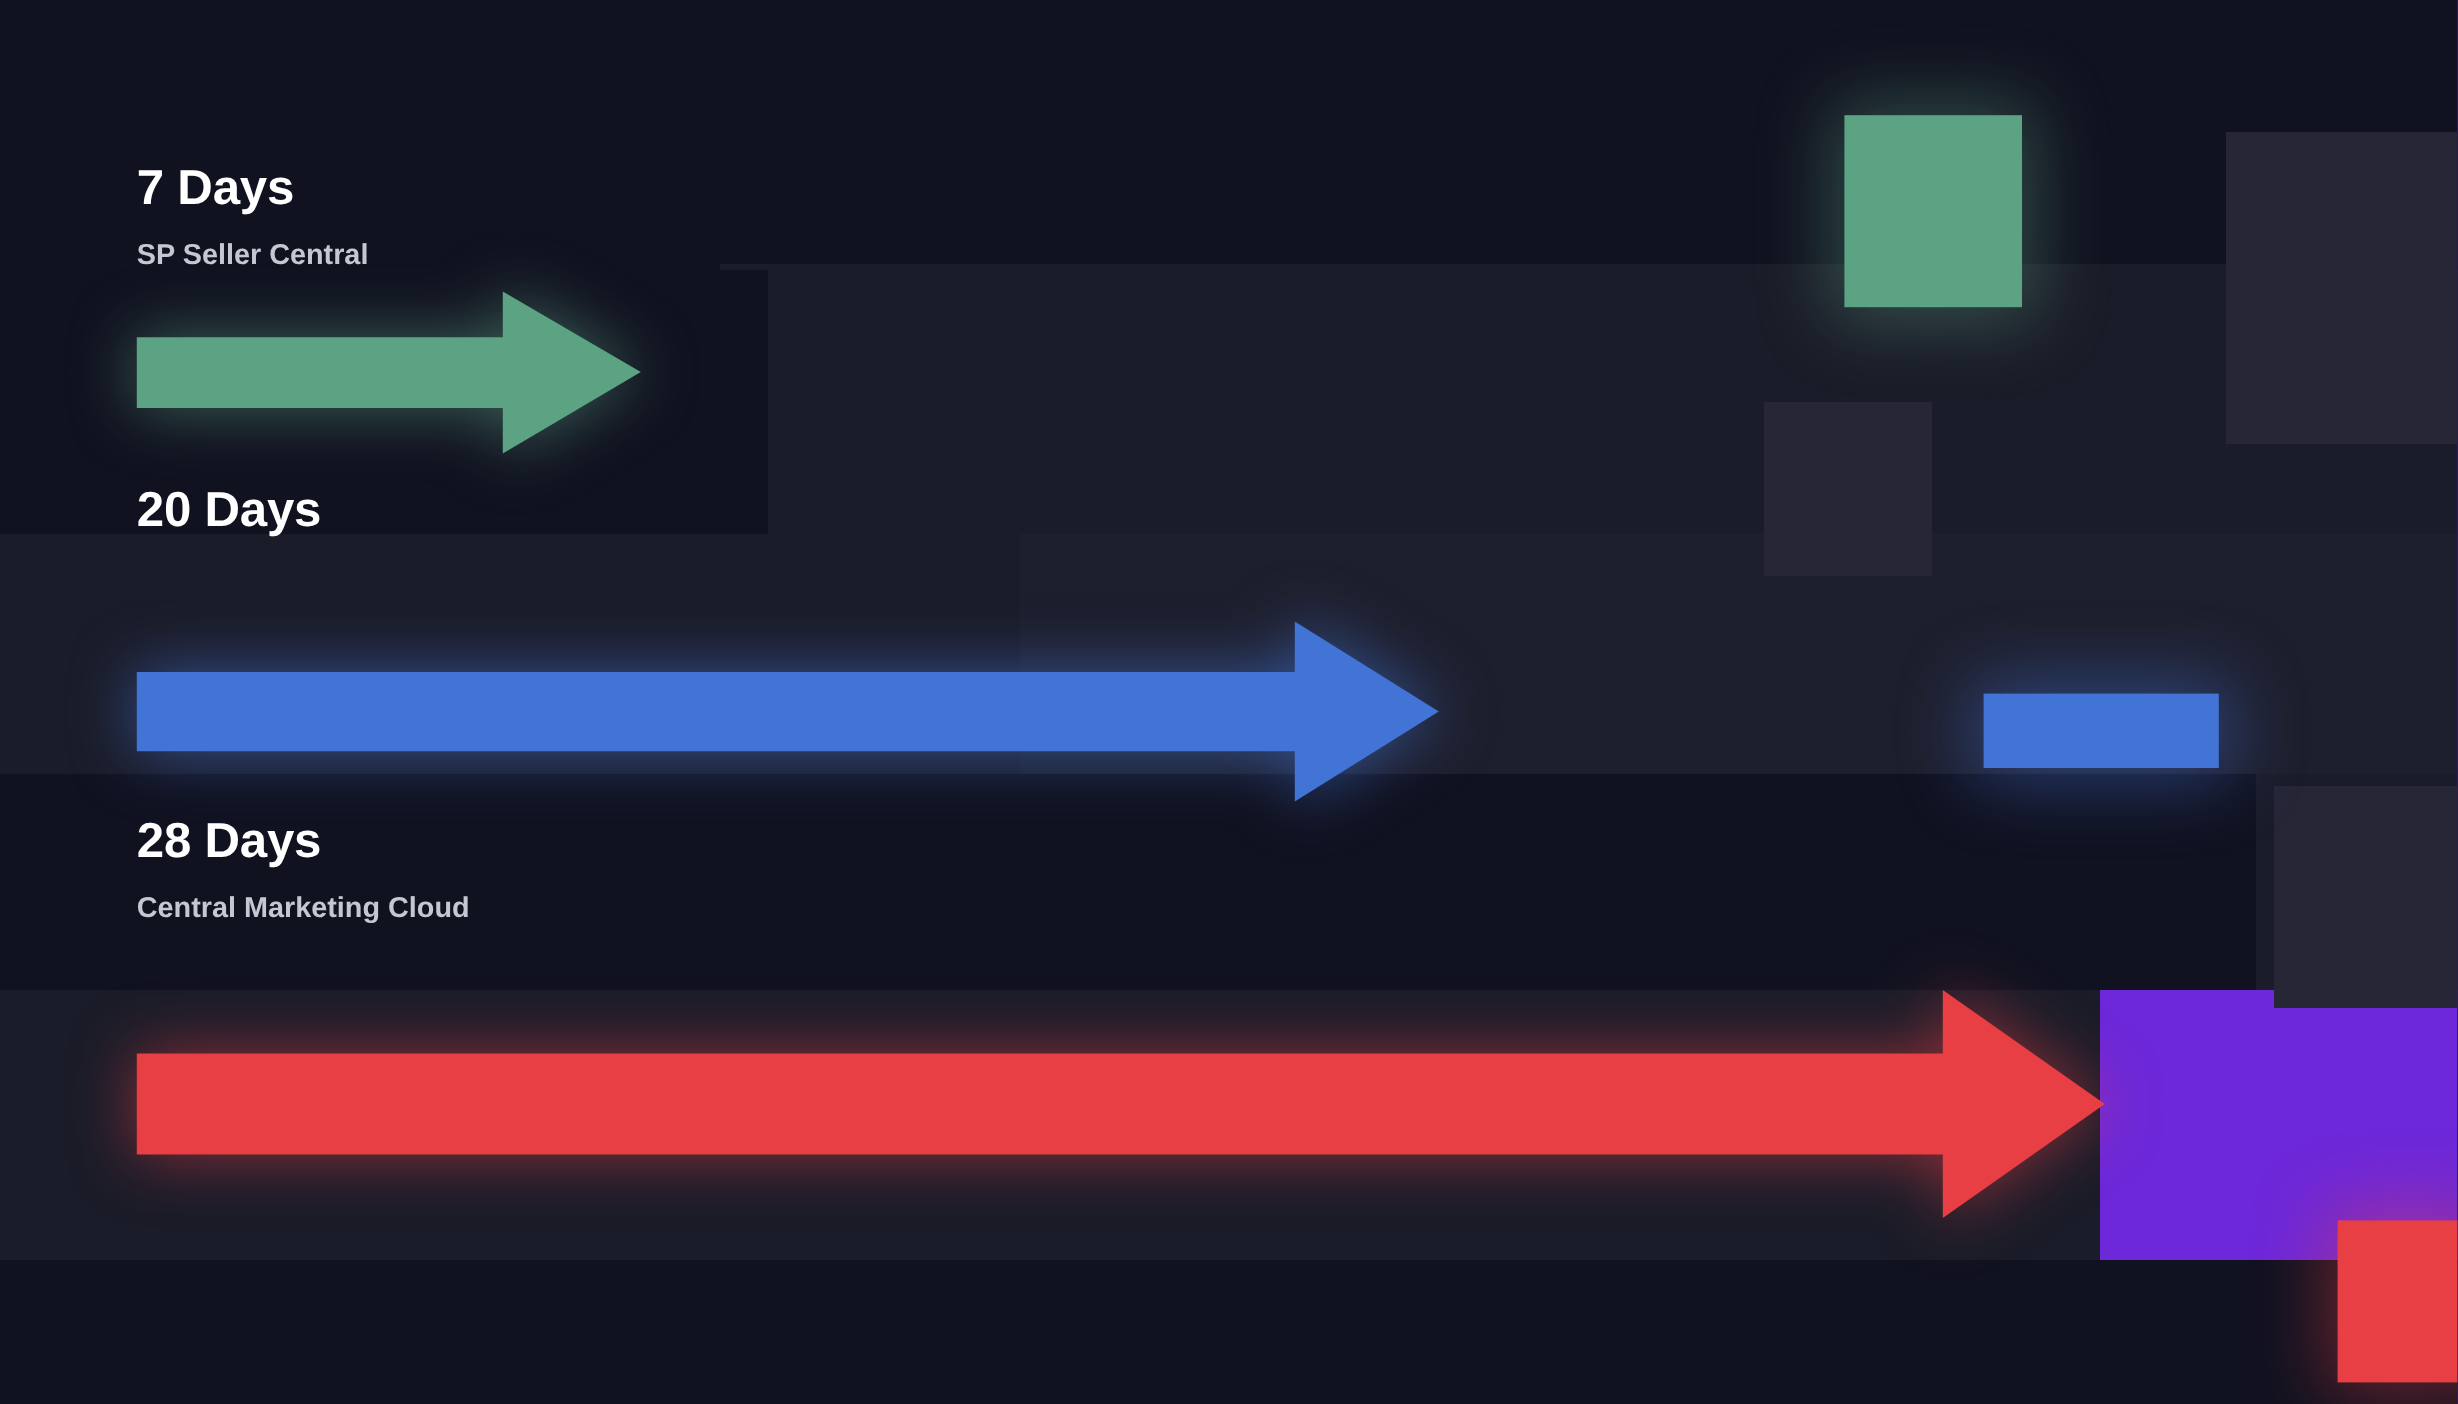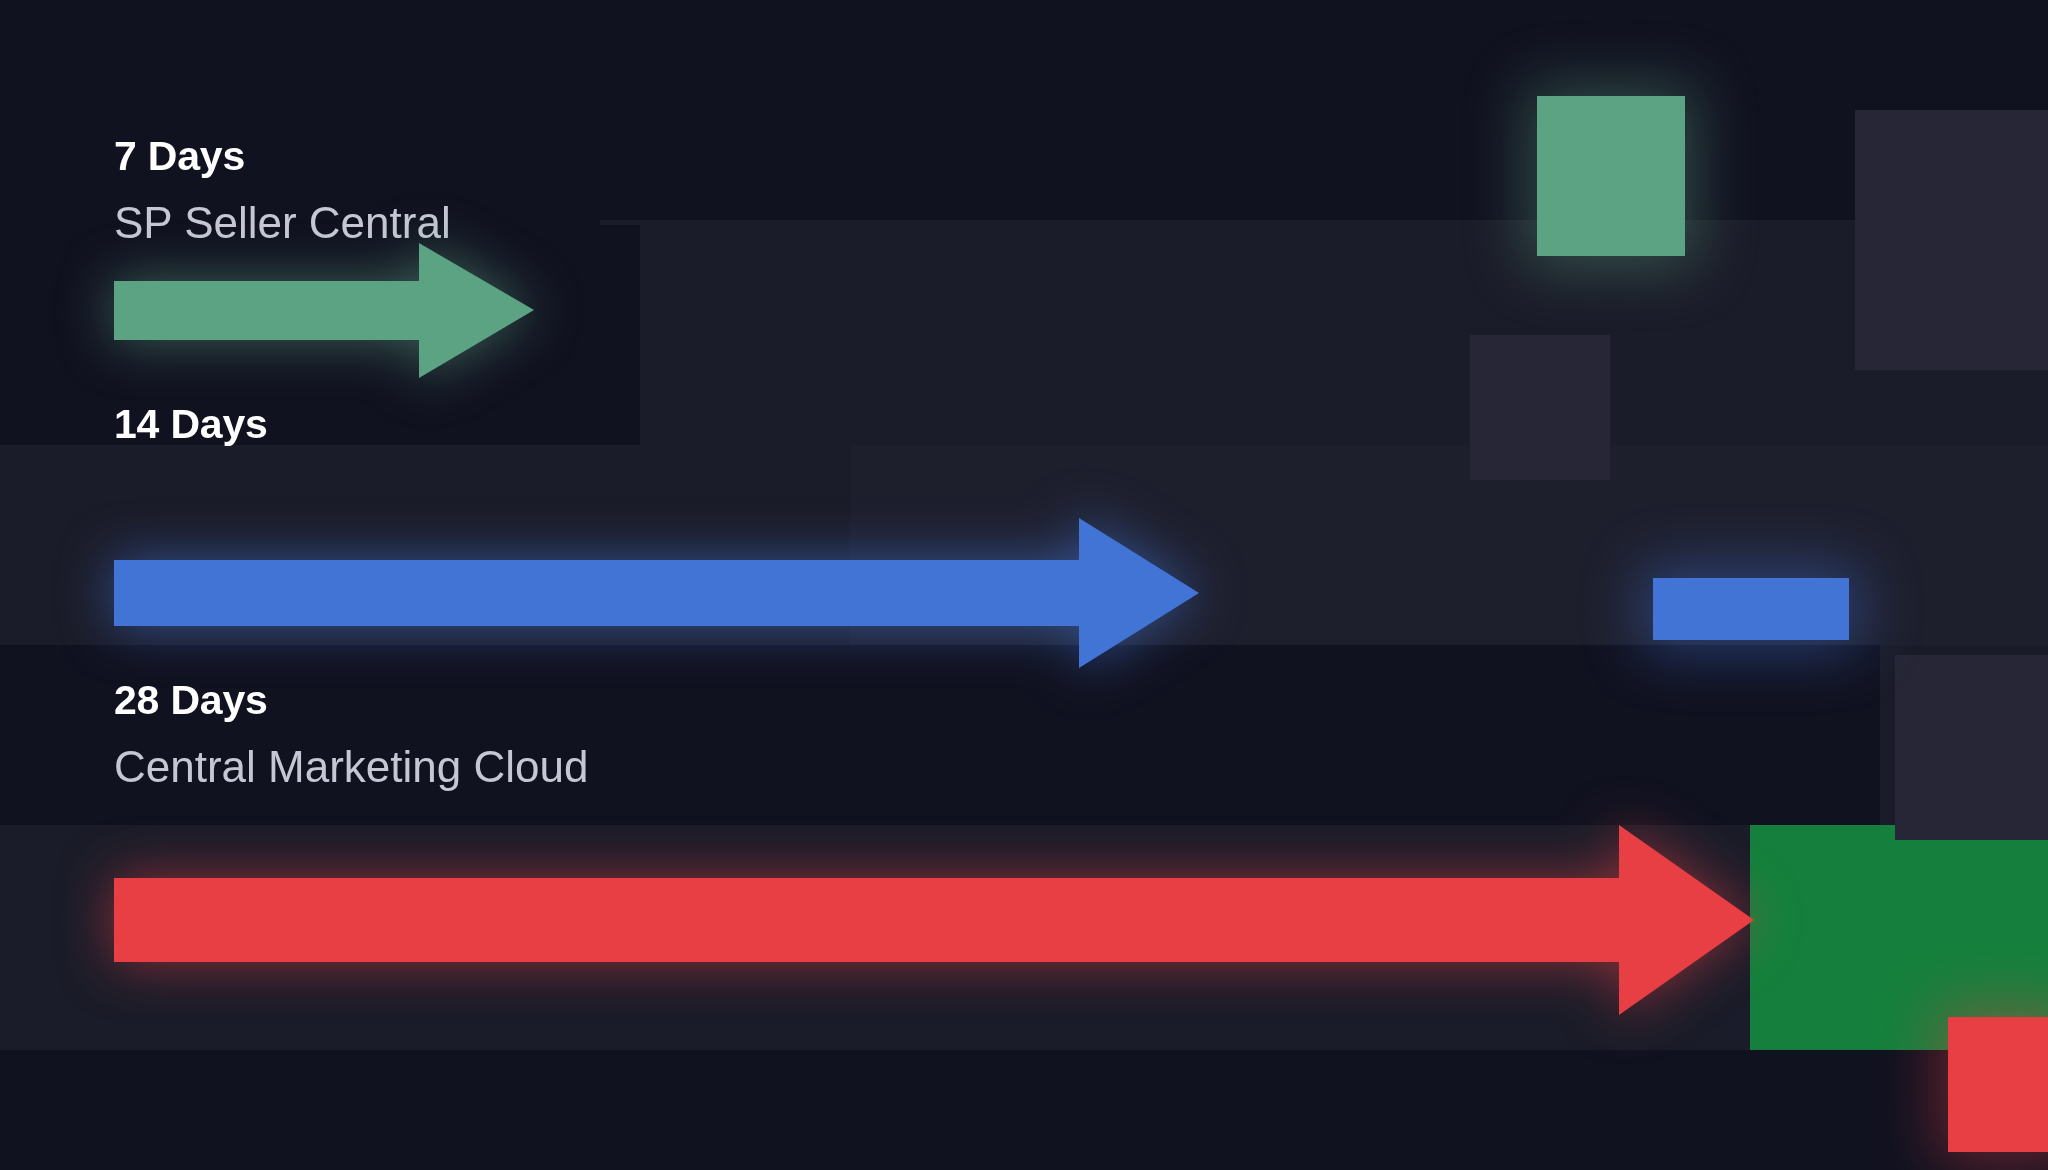--- a/index.html
+++ b/index.html
@@ -5,21 +5,21 @@
 <style>
   html, body {
     margin: 0;
     padding: 0;
     background: #0f1018;
   }
   #slide {
     position: relative;
     width: 2048px;
     height: 1170px;
-    background: #15803d;
+    background: #6d28d9;
     overflow: hidden;
     font-family: "Liberation Sans", sans-serif;
     -webkit-font-smoothing: antialiased;
   }
 
   
   .bg-layer {
     position: absolute;
     inset: 0;
     overflow: hidden;
@@ -66,22 +66,22 @@
   .row-title {
     font-size: 41px;
     font-weight: 700;
     color: #ffffff;
     letter-spacing: -0.2px;
     line-height: 1;
     margin: 0;
     white-space: nowrap;
   }
   .row-subtitle {
-    font-size: 44px;
-    font-weight: 400;
+    font-size: 24px;
+    font-weight: 700;
     color: #c5c8d2;
     line-height: 1;
     margin: 0;
     padding-top: 24px;
     white-space: nowrap;
   }
 
   
   .arrow {
     position: absolute;
@@ -125,21 +125,21 @@
       <p class="row-title">7 Days</p>
       <p class="row-subtitle">SP Seller Central</p>
     </div>
     <div class="arrow glow-green" style="top:243px;">
       <svg width="530" height="135" viewBox="0 0 530 135">
         <polygon points="0,38 305,38 305,0 420,67 305,135 305,97 0,97" fill="#5ca383"></polygon>
       </svg>
     </div>
 
     <div class="row" style="top:404px;">
-      <p class="row-title">14 Days</p>
+      <p class="row-title">20 Days</p>
     </div>
     <div class="arrow glow-blue" style="top:518px;">
       <svg width="1200" height="150" viewBox="0 0 1200 150">
         <polygon points="0,42 965,42 965,0 1085,75 965,150 965,108 0,108" fill="#4274d6"></polygon>
       </svg>
     </div>
 
     <div class="row" style="top:680px;">
       <p class="row-title">28 Days</p>
       <p class="row-subtitle">Central Marketing Cloud</p>

